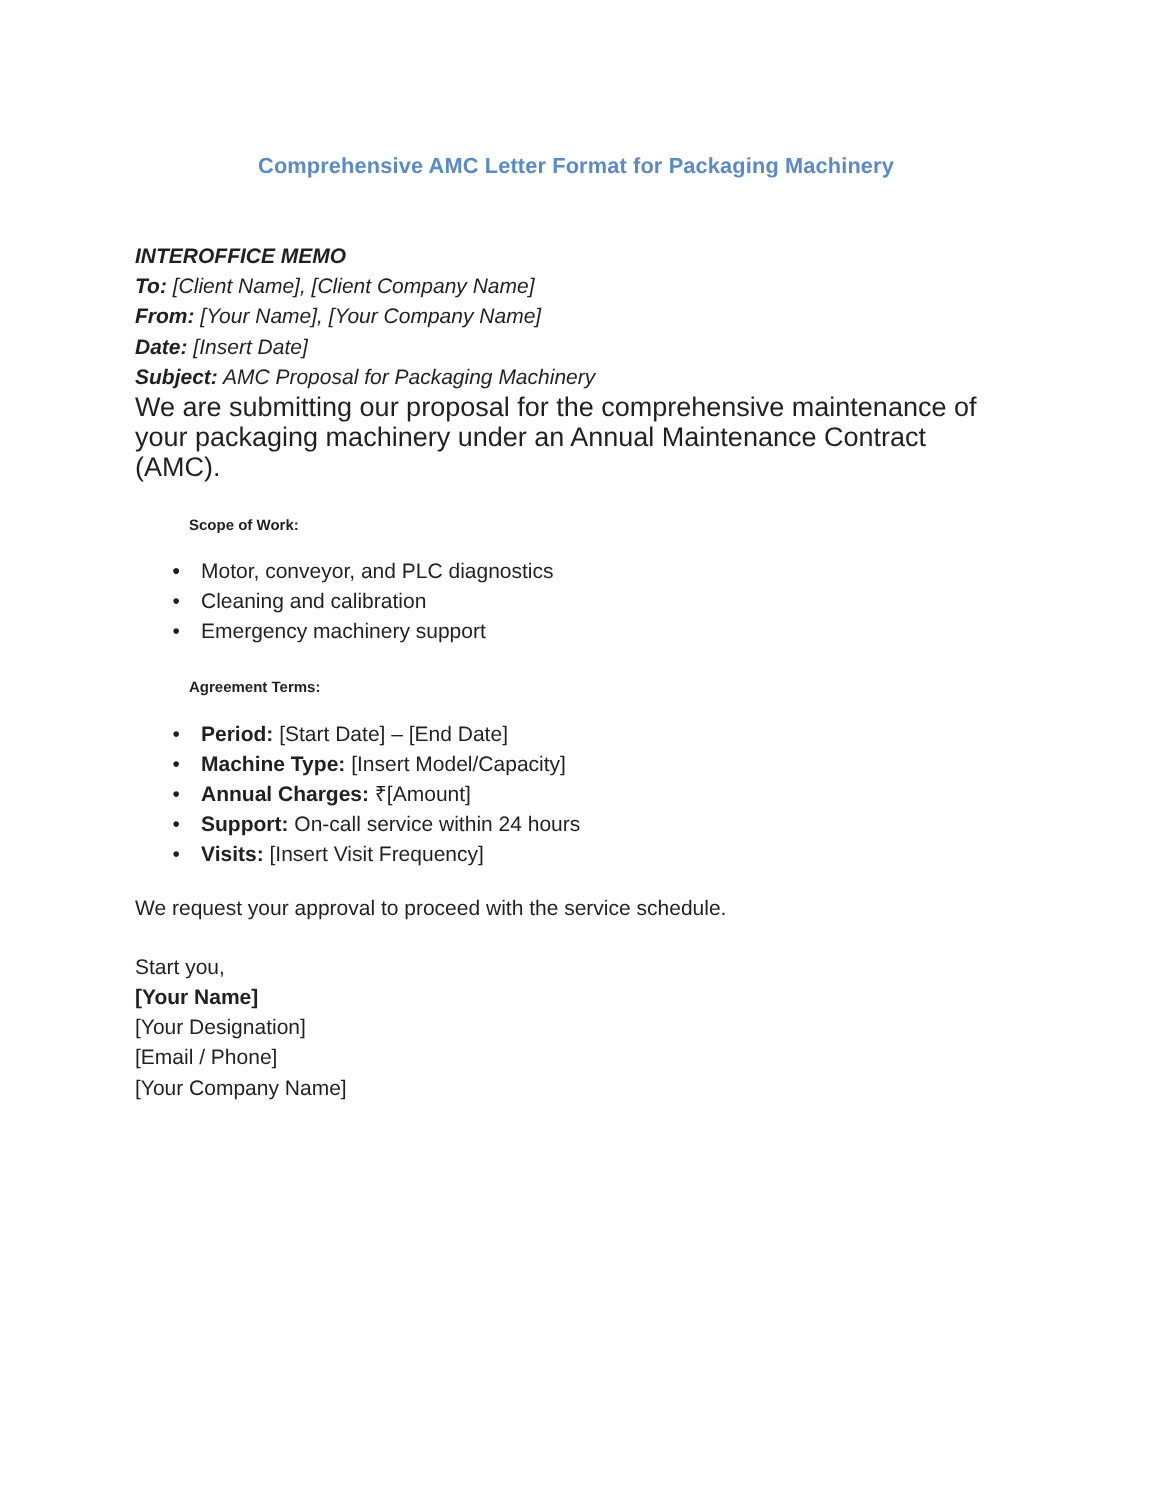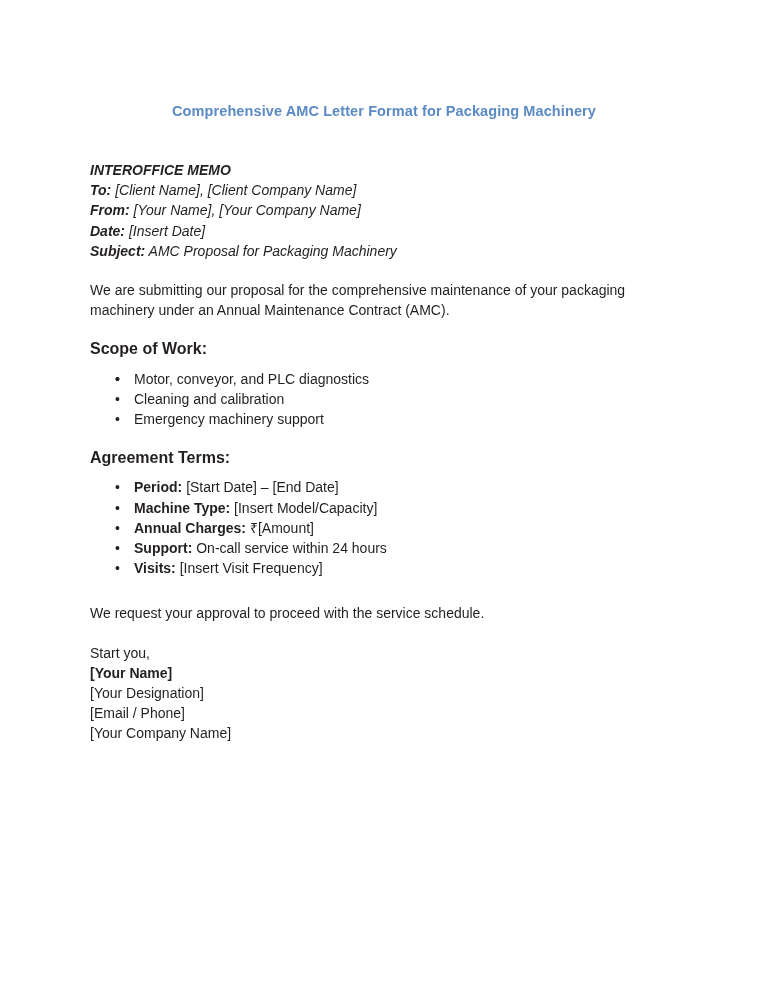--- a/index.html
+++ b/index.html
@@ -43,30 +43,30 @@
     line-height: 20.2px;
   }
   .memo-head .line {
     white-space: nowrap;
     font-style: italic;
   }
   .lbl {
     font-weight: bold;
   }
   .para {
-    font-size: 14px;
+    font-size: 18px;
     line-height: 20.2px;
-    margin-top: 19px;
     width: 582px;
   }
   .section-head {
-    font-size: 16px;
+    font-size: 10px;
     font-weight: bold;
     line-height: 20.2px;
     margin-top: 19px;
+    margin-left: 36px;
   }
   ul.bullets {
     list-style: none;
     margin: 9px 0 0 0;
     padding: 0;
   }
   ul.bullets li {
     position: relative;
     font-size: 14px;
     line-height: 20.2px;
@@ -75,21 +75,21 @@
   ul.bullets li .dot {
     position: absolute;
     left: 25px;
     top: 0;
     font-size: 14px;
     line-height: 20.2px;
   }
   .closing {
     font-size: 14px;
     line-height: 20.2px;
-    margin-top: 25px;
+    margin-top: 15px;
   }
   .signoff {
     font-size: 14px;
     line-height: 20.2px;
     margin-top: 19px;
   }
   .signoff .strong-line {
     font-weight: bold;
   }
 </style>

